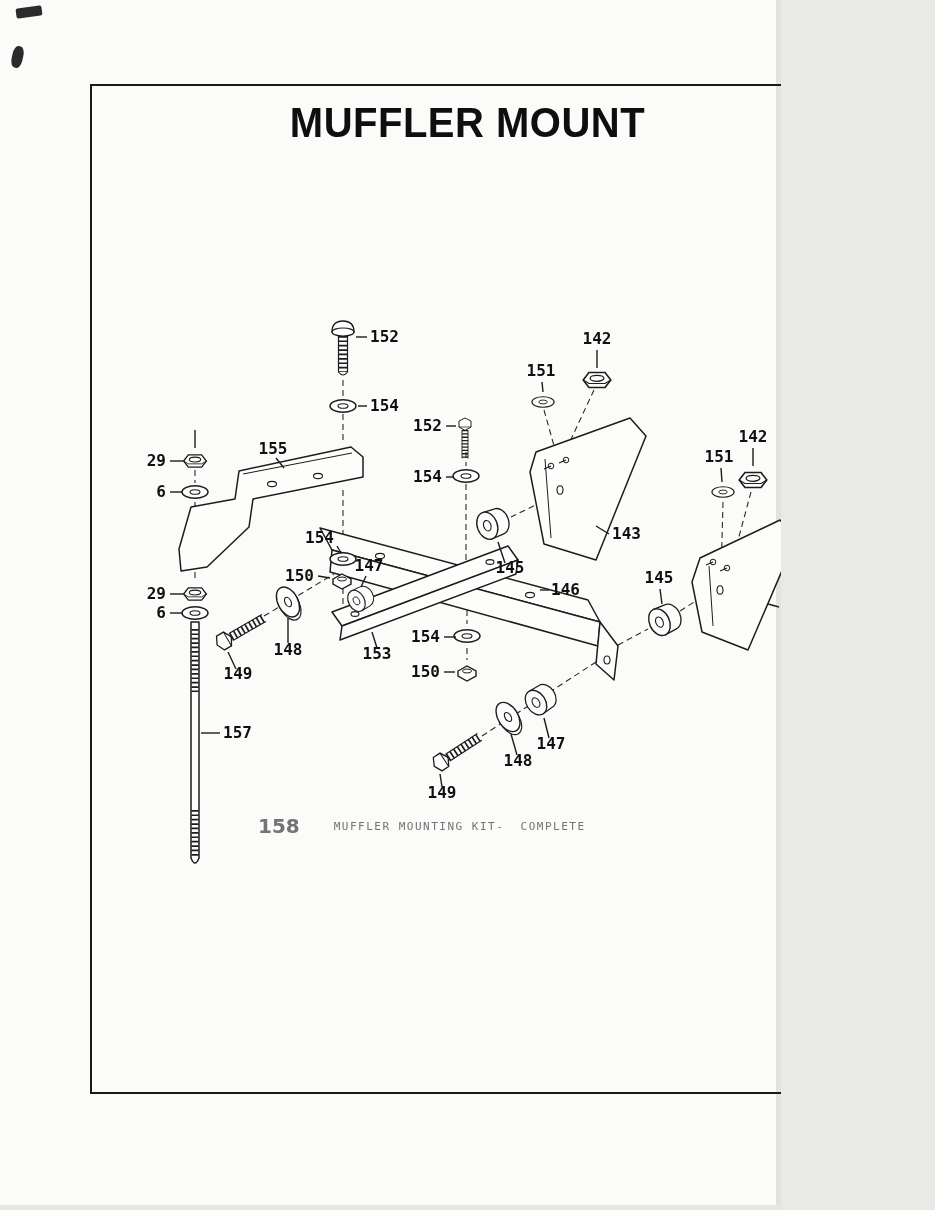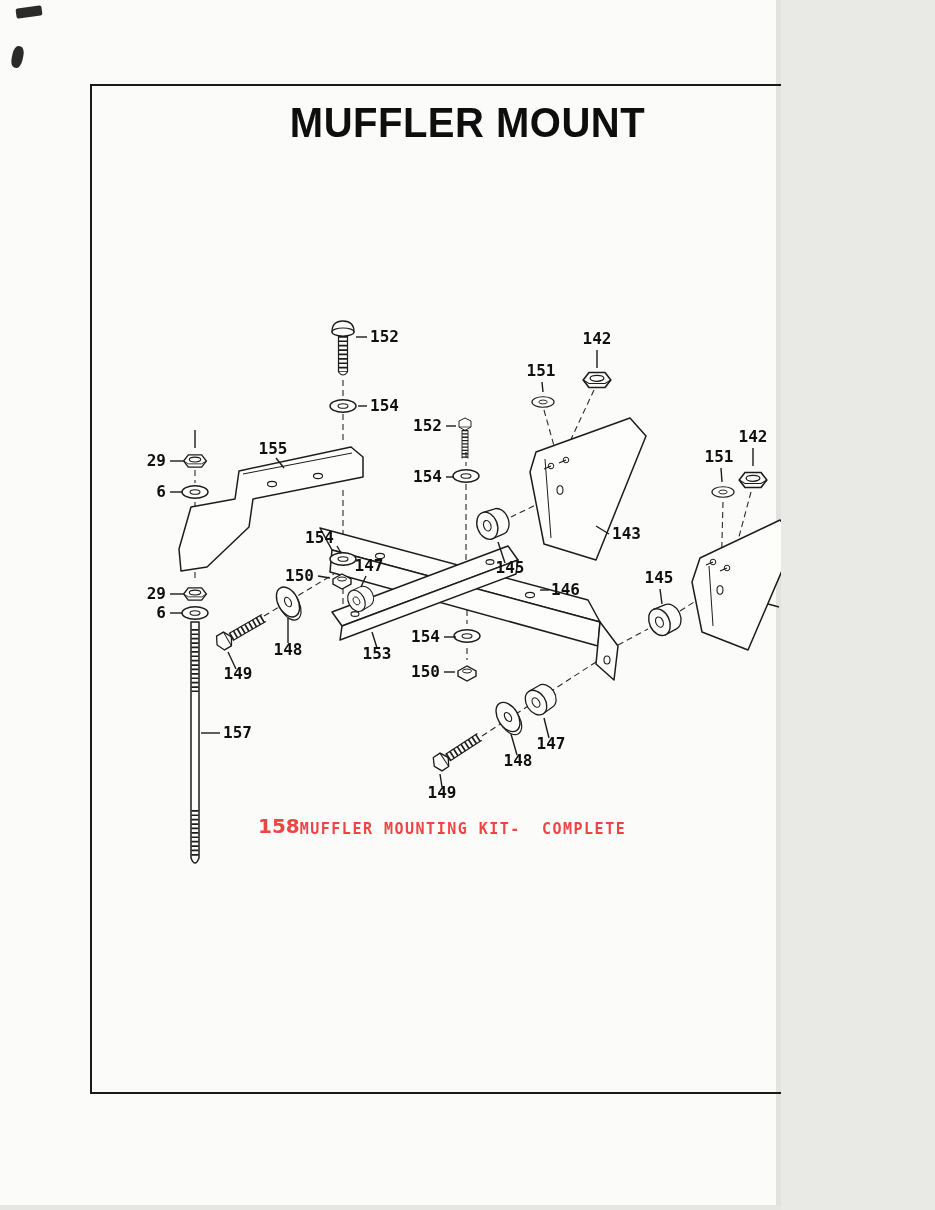--- a/index.html
+++ b/index.html
@@ -29,26 +29,26 @@
   .thin { stroke:#1c1c1c; stroke-width:1; fill:none; }
   .hole { fill:#fdfdfc; stroke:#1c1c1c; stroke-width:1.1; }
   .ld line { stroke:#1c1c1c; stroke-width:1.4; }
   .dash line { stroke:#2a2a2a; stroke-width:1.1; stroke-dasharray:6 4; }
   .lbl {
     font-family:"DejaVu Sans Mono", monospace; font-weight:bold;
     font-size:16px; fill:#101010;
   }
   .footer {
     position:absolute; left:258px; top:814px;
-    display:flex; align-items:flex-end; color:#ef4444;
+    display:flex; align-items:center; color:#737373;
   }
   .kitnum { font-family:"DejaVu Sans", sans-serif; font-weight:bold; font-size:20px; }
   .kitcap {
-    font-family:"DejaVu Sans Mono", monospace; font-weight:bold;
-    font-size:15px; letter-spacing:1.5px; white-space:pre;
+    font-family:"DejaVu Sans Mono", monospace; font-weight:normal;
+    font-size:11px; letter-spacing:1.5px; margin-left:34px; white-space:pre;
   }
 </style>
 </head>
 <body>
 
 <div class="scan">
   <div class="edge-r"></div>
   <div class="edge-b"></div>
   <div class="artifact a1"></div>
   <div class="artifact a2"></div>

